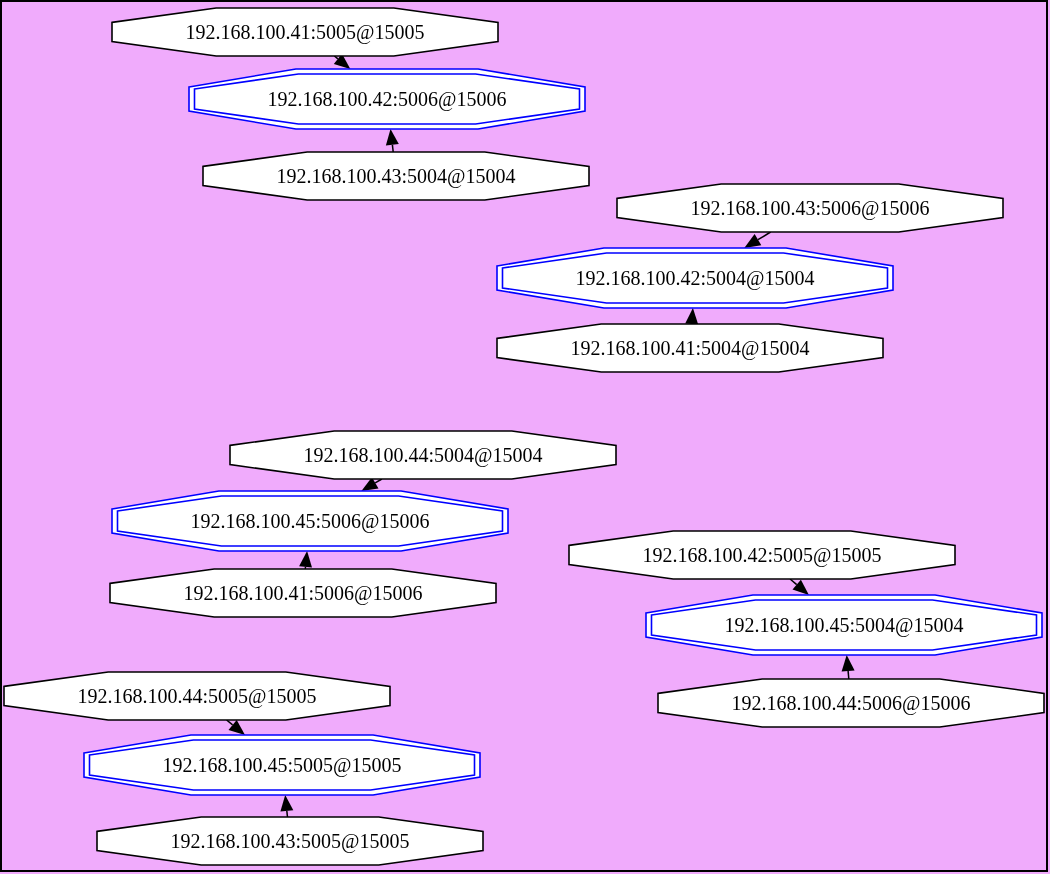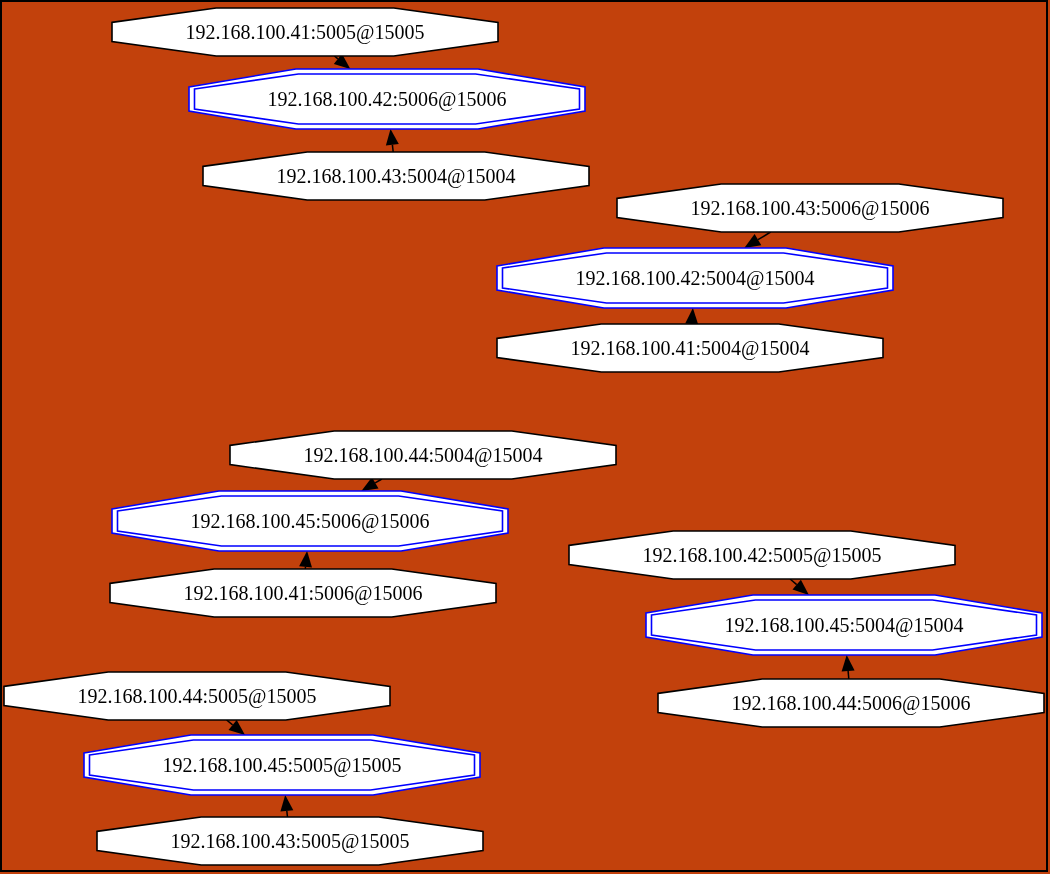--- a/index.html
+++ b/index.html
@@ -4,21 +4,21 @@
 <style>
   html, body {
     margin: 0;
     padding: 0;
     background: #ffffff;
   }
   #stage {
     position: relative;
     width: 1050px;
     height: 874px;
-    background: #c2410c;
+    background: #f0abfc;
   }
   svg text {
     font-family: "Liberation Serif", "DejaVu Serif", serif;
     font-size: 20px;
     fill: #000000;
   }
 </style>
 </head>
 <body>
 

